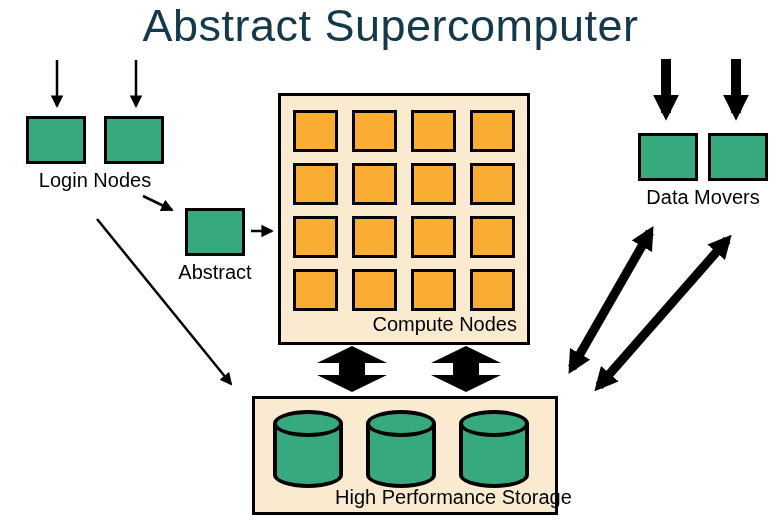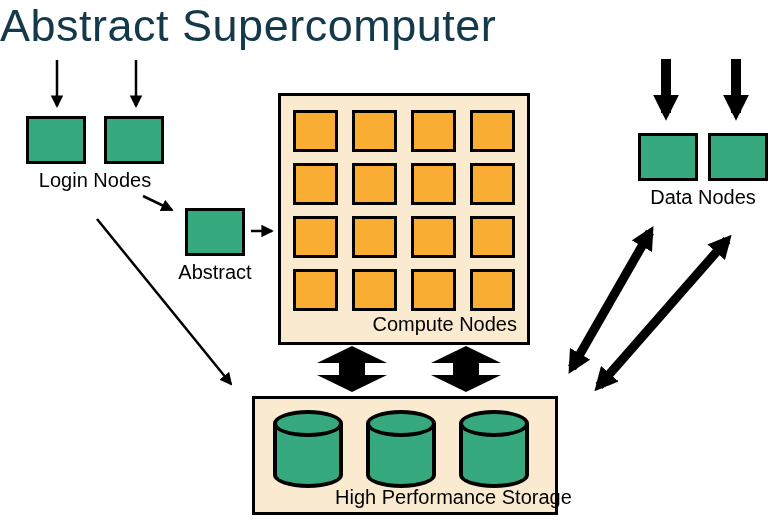--- a/index.html
+++ b/index.html
@@ -2,21 +2,21 @@
 <html style="--title-color: #14394B; --green: #36A97F; --orange: #FAAD33; --beige: #FAEBD0; --bg: #FFFFFF;"><head>
 <meta charset="utf-8">
 <style>
   html,body{margin:0;padding:0;background:#fff;}
   .canvas{
     position:relative;width:781px;height:527px;background:var(--bg,#fff);
     font-family:"Liberation Sans",sans-serif;overflow:hidden;
   }
   .title{
     position:absolute;top:0;left:0;width:100%;margin:0;
-    font-size:45px;font-weight:400;letter-spacing:0.5px;
+    text-align:center;font-size:45px;font-weight:400;letter-spacing:0.5px;
     color:var(--title-color,#14394B);
   }
   .arrows{position:absolute;left:0;top:0;z-index:5;pointer-events:none;}
   .arrows .thin{stroke:#000;stroke-width:2.5;}
   .arrows .thick10{stroke:#000;stroke-width:10;}
   .arrows .thick9{stroke:#000;stroke-width:9;}
   .arrows polygon{fill:#000;}
   .arrows marker path{fill:#000;}
   .group{position:absolute;}
   .boxrow{display:flex;}
@@ -137,21 +137,21 @@
         <div class="orangebox"></div>
       </div>
     <div class="compute-label">Compute Nodes</div>
   </div>
 
   <div class="group datamovers-group">
     <div class="boxrow">
       <div class="greenbox"></div>
     <div class="greenbox"></div>
       </div>
-    <div class="glabel">Data Nodes</div>
+    <div class="glabel">Data Movers</div>
   </div>
 
   <div class="storage">
     <div class="cyl-row">
       <div class="cyl">
         <div class="cyl-body"></div>
         <div class="cyl-top"></div>
       </div>
     <div class="cyl">
         <div class="cyl-body"></div>

